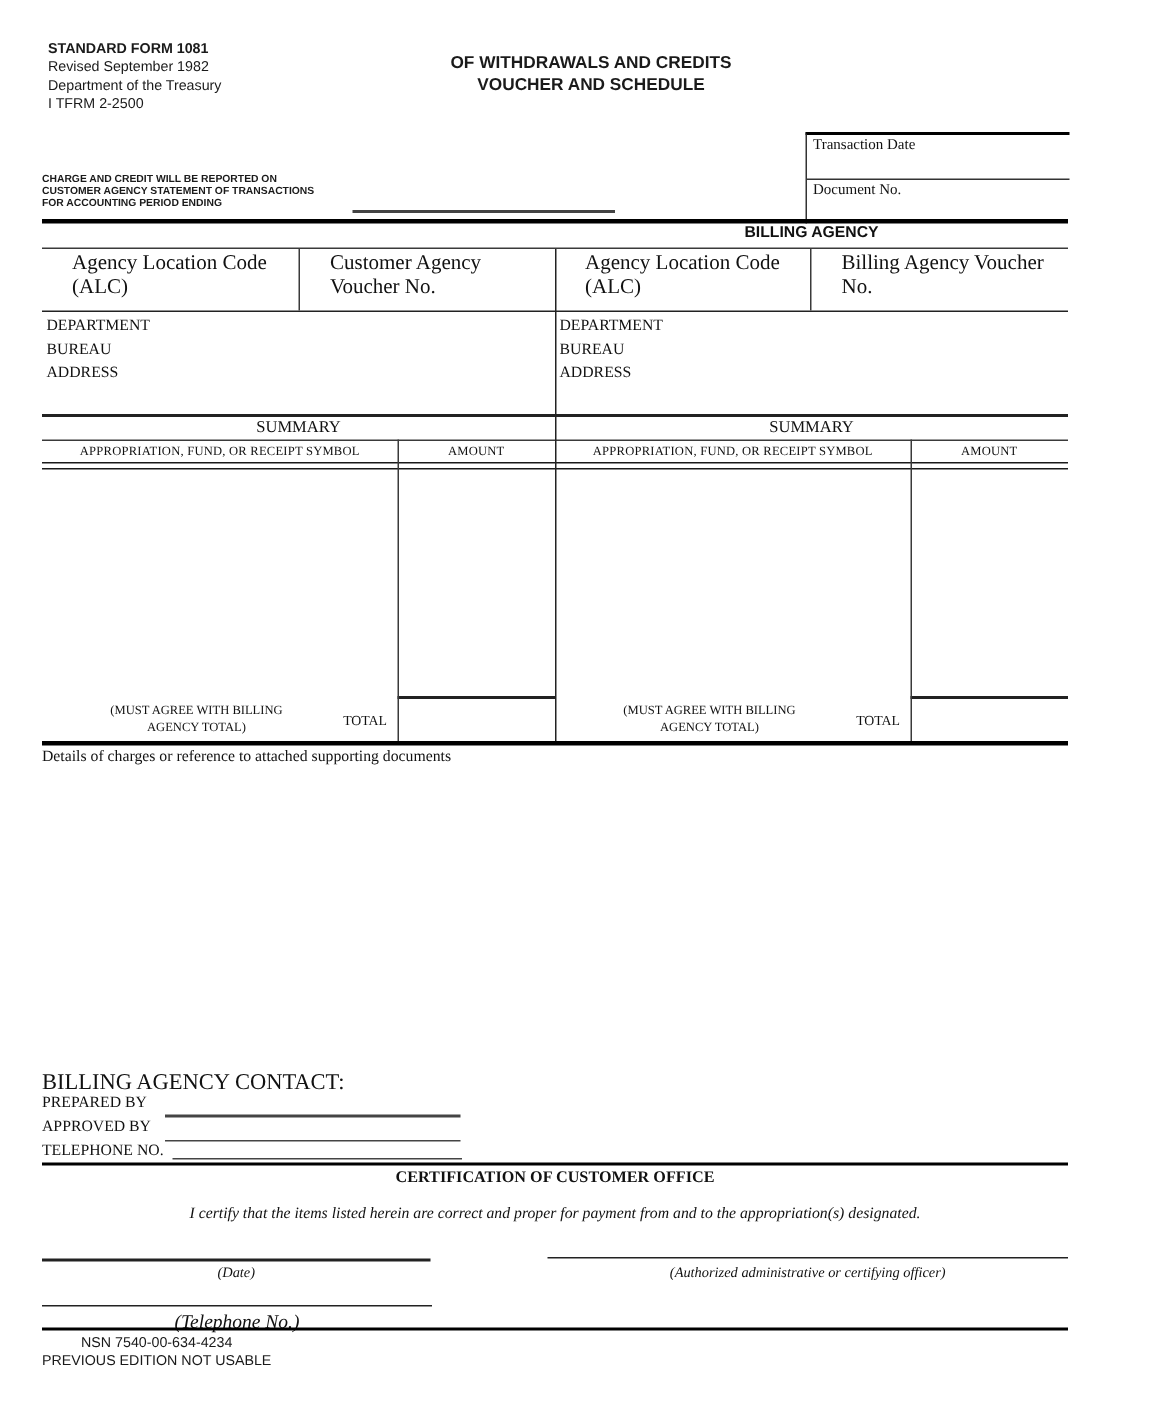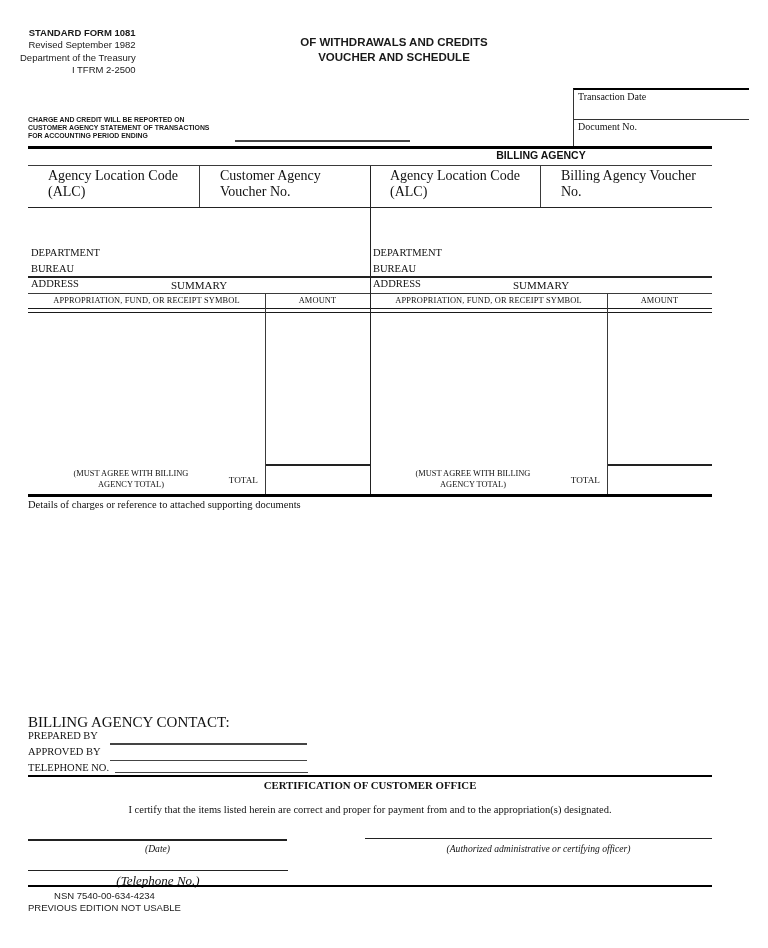--- a/index.html
+++ b/index.html
@@ -8,28 +8,28 @@
   .abs{position:absolute;}
   .sans{font-family:"Liberation Sans", sans-serif;}
   .b{font-weight:bold;}
   .i{font-style:italic;}
   .ctr{text-align:center;}
   .rule{position:absolute;background:#222;}
   .rule.black{background:#000;}
   .rule.gray{background:#3a3a3a;}
   .dbl{position:absolute;height:3px;background:transparent;
        border-top:1.2px solid #1a1a1a;border-bottom:1.2px solid #1a1a1a;}
-  .sf-block{left:20px;top:27px;font-size:9.5px;line-height:12.4px;color:#1a1a1a;text-align:right;}
+  .sf-block{left:32px;top:27px;font-size:9.5px;line-height:12.4px;color:#1a1a1a;}
   .title{left:104px;top:35px;width:580px;font-size:11.5px;line-height:14.5px;color:#1a1a1a;}
   .notice{left:28px;top:116px;font-size:6.9px;line-height:8px;color:#1a1a1a;}
   .metabox{left:537px;top:88px;width:175px;height:59px;
-           border-top:2.5px solid #000;border-left:1.2px solid #333;margin-left:36px;}
+           border-top:2.5px solid #000;border-left:1.2px solid #333;}
   .metarow{position:relative;font-size:10px;padding:1px 4px;box-sizing:border-box;}
   .cell-label{font-size:14px;margin-left:17px;}
-  .dept{font-size:10.5px;line-height:15.5px;margin-top:35px;}
+  .dept{font-size:10.5px;line-height:15.5px;}
   .colhead{font-size:8.4px;letter-spacing:0.15px;}
   .fill{position:absolute;}
   .uline{position:absolute;height:1.5px;background:#444;}
 </style>
 </head>
 <body>
 
 <div class="page">
 
   <div class="abs sans sf-block">
@@ -142,21 +142,21 @@
   <div class="abs" style="left:28px;top:714px;font-size:15px;">BILLING AGENCY CONTACT:</div>
   <div class="abs" style="left:28px;top:730px;font-size:10.5px;">PREPARED BY</div>
   <div class="uline" style="left:110px;top:743px;width:197px;"></div>
   <div class="abs" style="left:28px;top:746px;font-size:10.5px;">APPROVED BY</div>
   <div class="uline" style="left:110px;top:759.5px;width:197px;"></div>
   <div class="abs" style="left:28px;top:762px;font-size:10.5px;">TELEPHONE NO.</div>
   <div class="uline" style="left:115px;top:771.5px;width:193px;"></div>
 
   <div class="rule black" style="left:28px;top:774.5px;width:684px;height:2.5px;"></div>
   <div class="abs b ctr" style="left:28px;top:779px;width:684px;font-size:10.8px;">CERTIFICATION OF CUSTOMER OFFICE</div>
-  <div class="abs ctr" style="left:28px;top:804px;width:684px;font-size:10.5px;">I certify that the items listed herein are correct and proper for payment from and to the appropriation(s) designated.</div>
+  <div class="abs ctr" style="left:28px;top:804px;width:684px;font-size:10.5px;font-style:italic;">I certify that the items listed herein are correct and proper for payment from and to the appropriation(s) designated.</div>
 
   <div class="rule" style="left:28px;top:839px;width:259px;height:1.5px;"></div>
   <div class="abs i ctr" style="left:28px;top:843px;width:259px;font-size:9.6px;">(Date)</div>
   <div class="rule" style="left:365px;top:837.5px;width:347px;height:1.5px;"></div>
   <div class="abs i ctr" style="left:365px;top:843px;width:347px;font-size:9.6px;">(Authorized administrative or certifying officer)</div>
   <div class="rule" style="left:28px;top:869.5px;width:260px;height:1.5px;"></div>
   <div class="abs i ctr" style="left:28px;top:873px;width:260px;font-size:13px;">(Telephone No.)</div>
   <div class="rule black" style="left:28px;top:884.5px;width:684px;height:2.5px;"></div>
 
   <div class="abs sans" style="left:28px;top:890px;font-size:9.5px;line-height:12.2px;color:#1a1a1a;text-align:center;">

